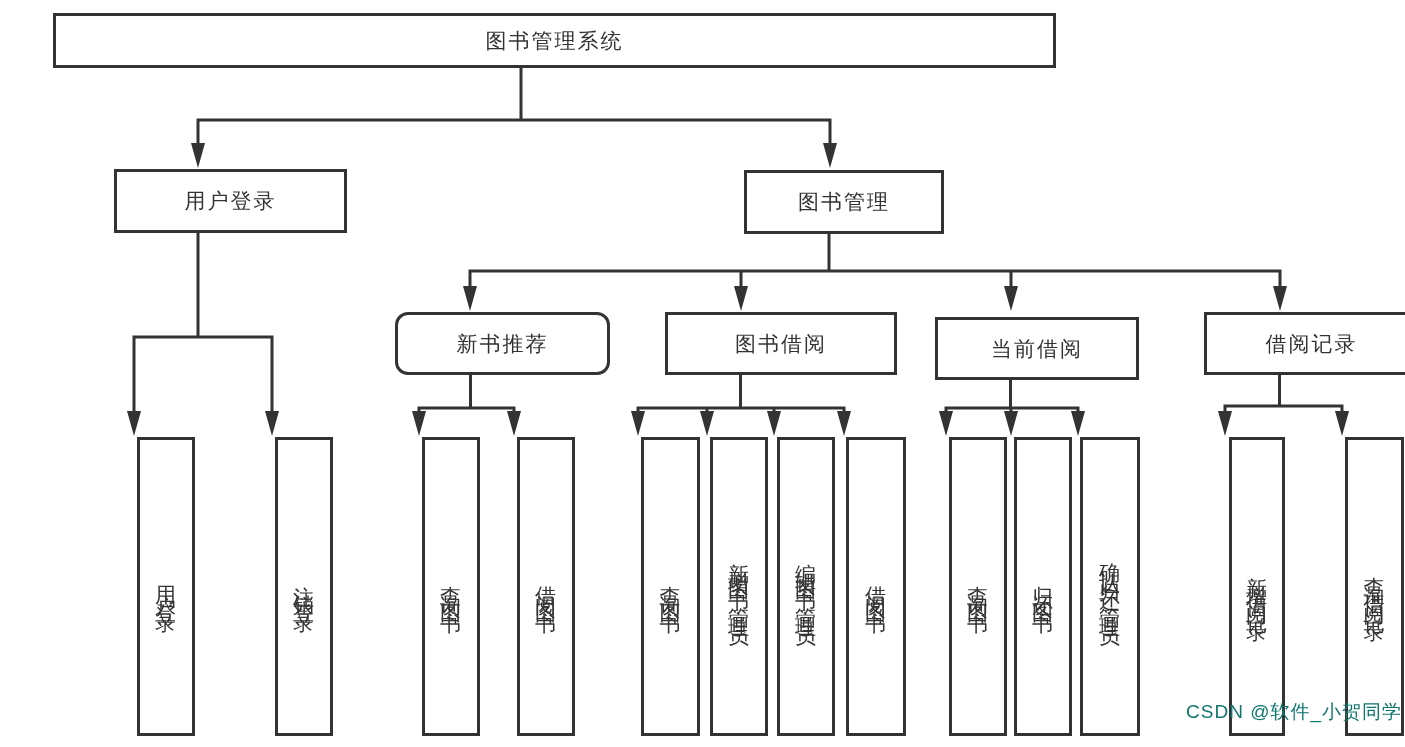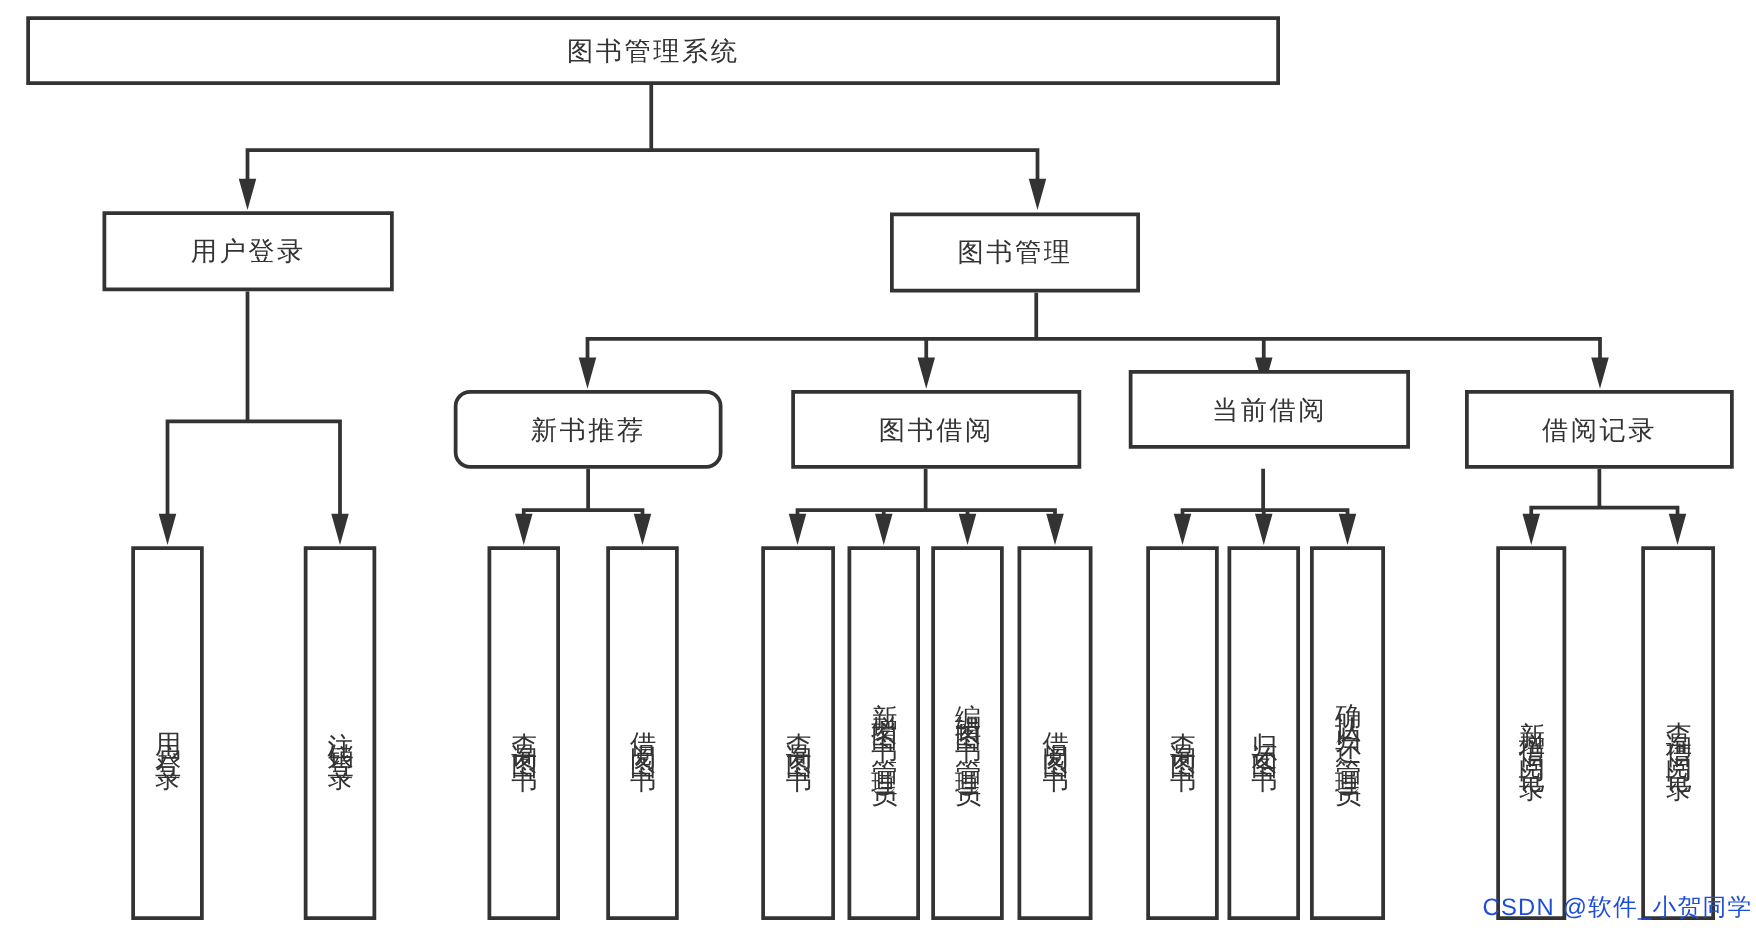--- a/index.html
+++ b/index.html
@@ -18,40 +18,41 @@
   }
   .node {
     position: absolute;
     box-sizing: border-box;
     border: 3px solid #333333;
     background: #ffffff;
     display: flex;
     align-items: center;
     justify-content: center;
     color: #333333;
+    margin-left: 32px;
   }
   .hnode {
     font-size: 21px;
     letter-spacing: 2px;
     white-space: nowrap;
   }
   .leaf span {
     writing-mode: vertical-rl;
     text-orientation: mixed;
     font-size: 21px;
     line-height: 1.1;
     letter-spacing: 9px;
     color: #333333;
   }
   .watermark {
     position: absolute;
     right: 3px;
-    bottom: 8px;
+    bottom: 22px;
     font-size: 19px;
-    color: #1d4ed8;
+    color: #0f766e;
     letter-spacing: 1px;
     white-space: nowrap;
     z-index: 5;
   }
 </style>
 </head>
 <body>
 
 <div id="stage">
 
@@ -75,21 +76,21 @@
              M1335 411 L1349 411 L1342 436 Z"></path>
   </svg>
 
   <div class="node hnode" style="left:21px; top:13px; width:1003px; height:55px;">图书管理系统</div>
 
   <div class="node hnode" style="left:82px; top:169px; width:233px; height:64px;">用户登录</div>
   <div class="node hnode" style="left:712px; top:170px; width:200px; height:64px;">图书管理</div>
 
   <div class="node hnode" style="left:363px; top:312px; width:215px; height:63px;border-radius:13px;">新书推荐</div>
   <div class="node hnode" style="left:633px; top:312px; width:232px; height:63px;">图书借阅</div>
-  <div class="node hnode" style="left:903px; top:296px; width:225px; height:63px;">当前借阅</div>
+  <div class="node hnode" style="left:903px; top:317px; width:204px; height:63px;">当前借阅</div>
   <div class="node hnode" style="left:1172px; top:312px; width:215px; height:63px;">借阅记录</div>
 
   <div class="node leaf" style="left:105px; top:437px; width:58px; height:299px;">
     <span>用户登录</span>
   </div>
   <div class="node leaf" style="left:243px; top:437px; width:58px; height:299px;">
     <span>注销登录</span>
   </div>
 
   <div class="node leaf" style="left:390px; top:437px; width:58px; height:299px;">

